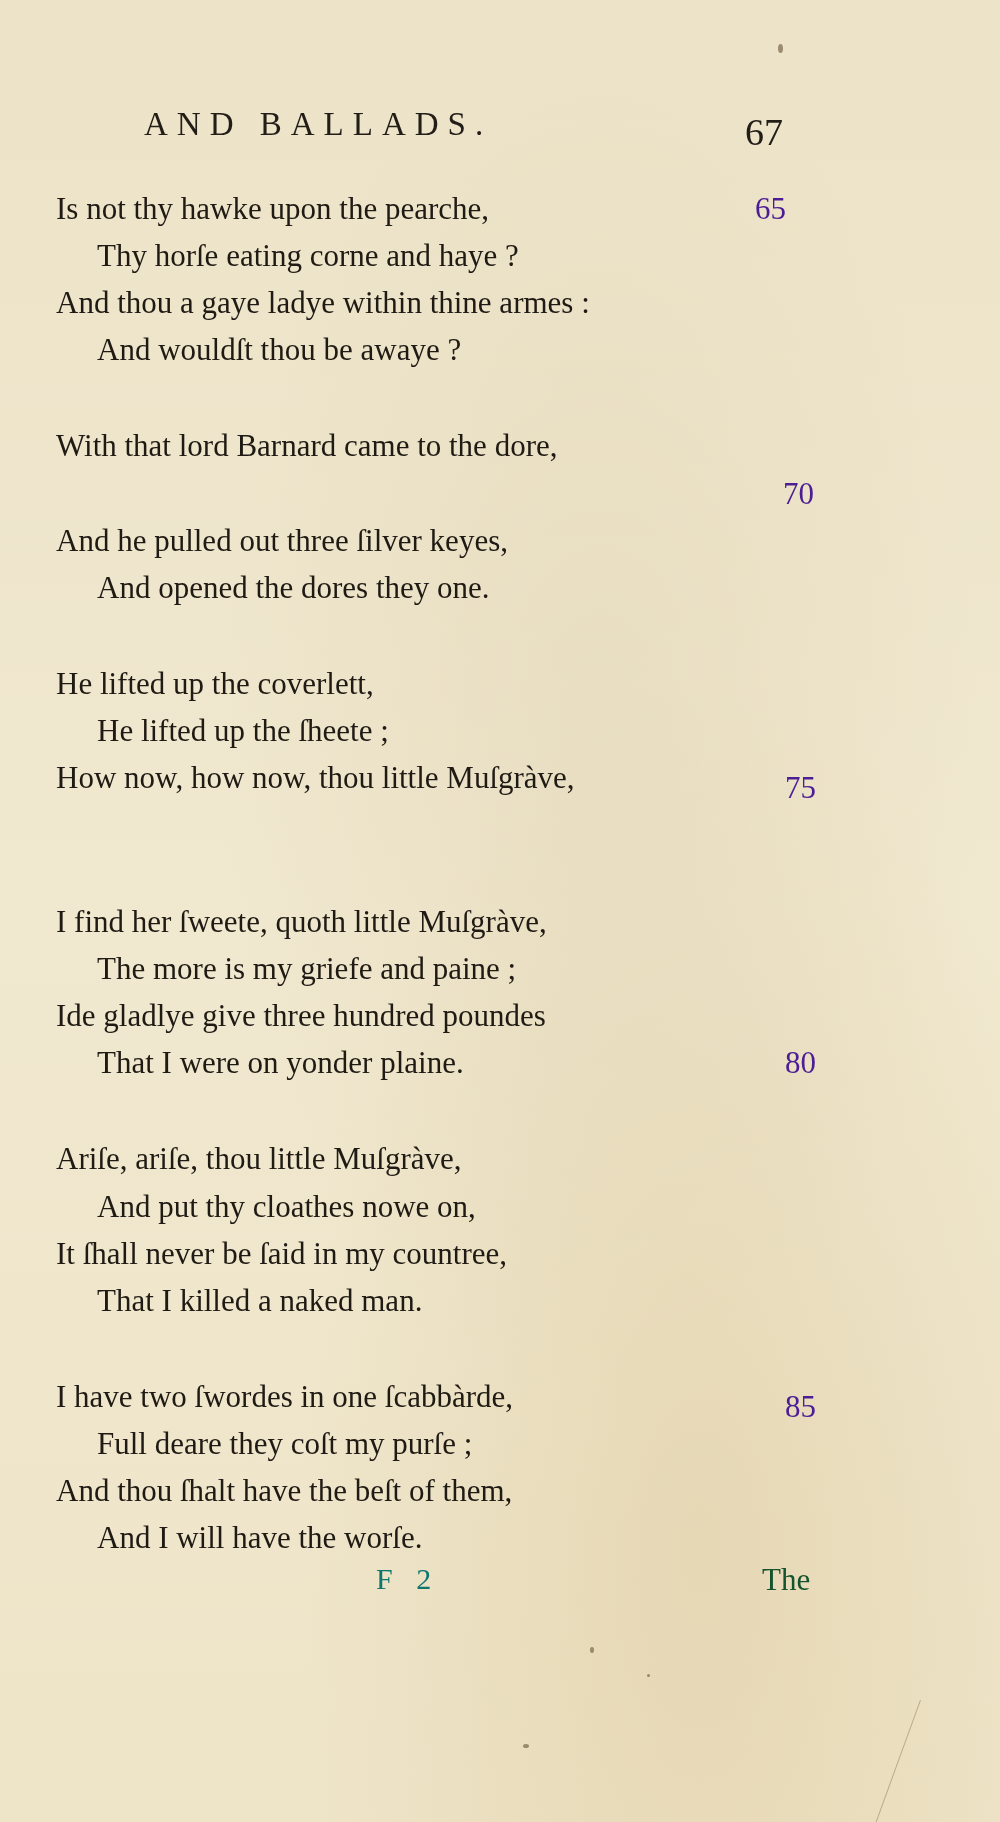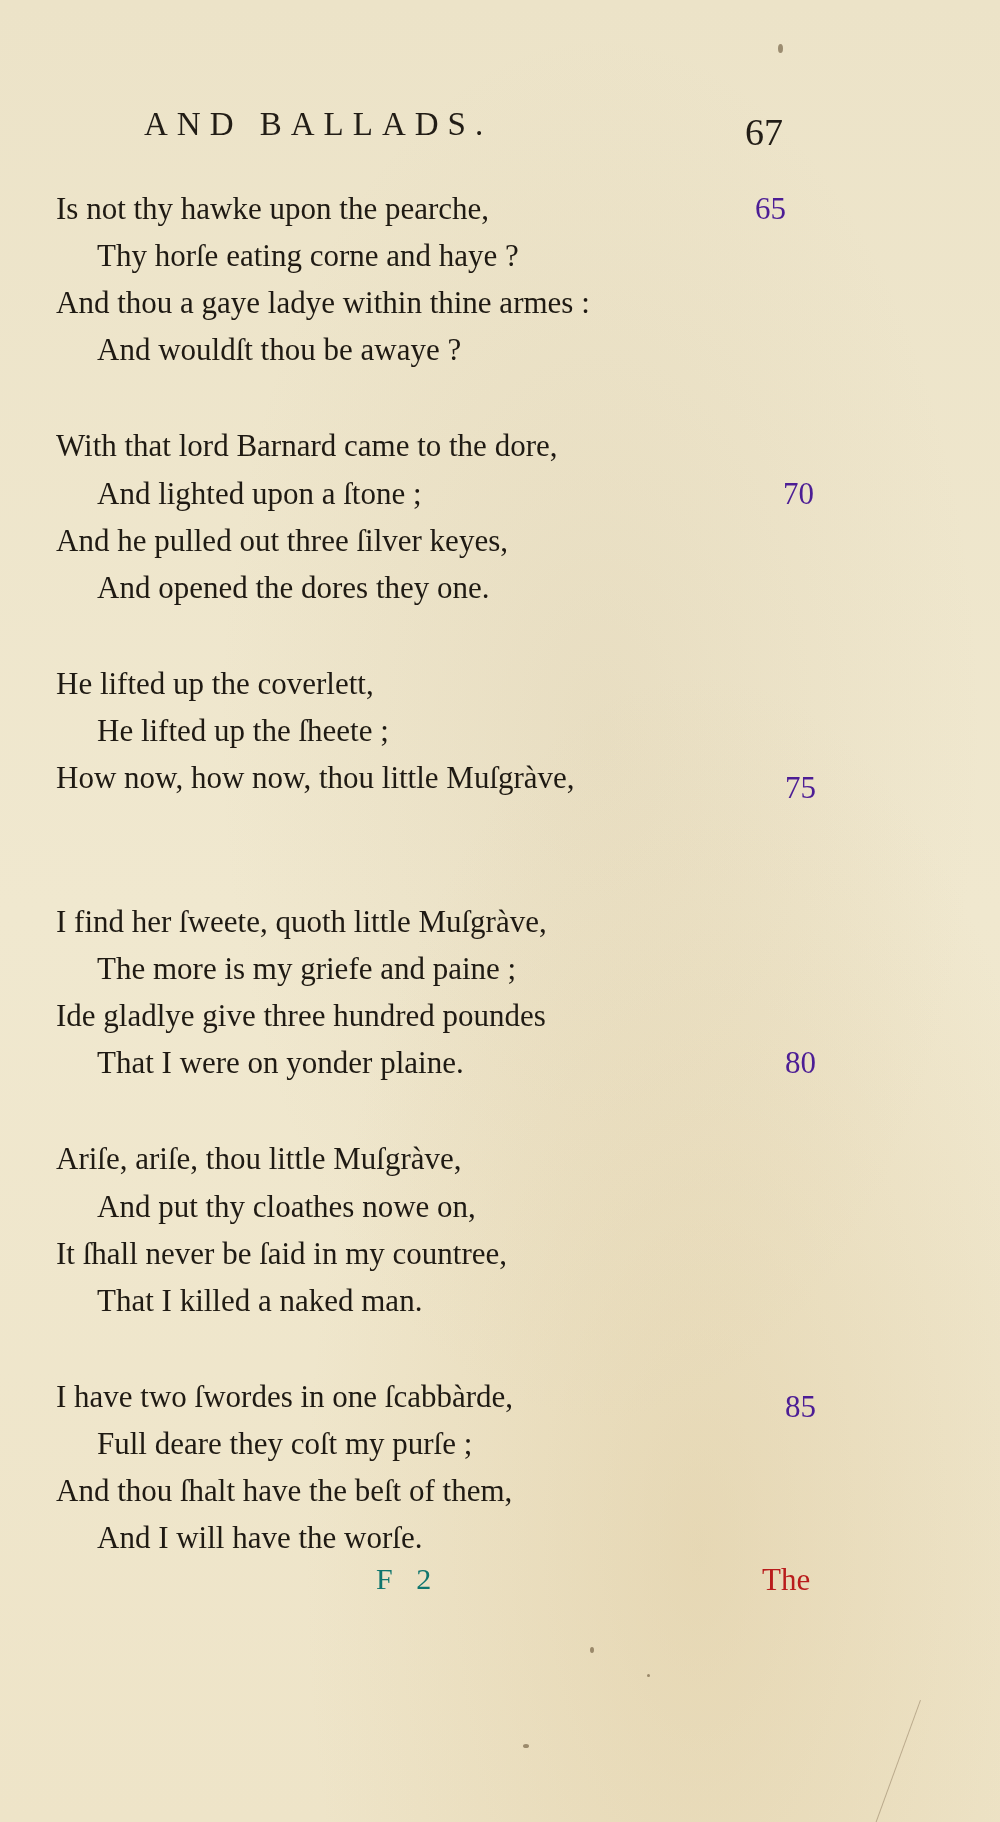--- a/index.html
+++ b/index.html
@@ -60,21 +60,21 @@
       top: 1562px;
       font-size: 30px;
       color: #0f766e;
       letter-spacing: 8px;
     }
     .catchword {
       position: absolute;
       left: 762px;
       top: 1562px;
       font-size: 31px;
-      color: #b91c1c;
+      color: #14532d;
     }
     .crease {
       position: absolute;
       left: 920px;
       top: 1700px;
       width: 1px;
       height: 140px;
       background: rgba(140,120,90,0.5);
       transform: rotate(20deg);
       transform-origin: top left;
@@ -93,21 +93,20 @@
   <div class="running-head">AND BALLADS.</div>
   <div class="folio">67</div>
 
   <div class="line flush" style="top:193px">Is not thy hawke upon the pearche,</div>
   <div class="line-no" style="left:755px;top:193px">65</div>
   <div class="line indent" style="top:240px">Thy horſe eating corne and haye ?</div>
   <div class="line flush" style="top:287px">And thou a gaye ladye within thine armes :</div>
   <div class="line indent" style="top:334px">And wouldſt thou be awaye ?</div>
 
   <div class="line flush" style="top:430px">With that lord Barnard came to the dore,</div>
-  <div class="line indent" style="top:478px">And lighted upon a ſtone ;</div>
   <div class="line-no" style="left:783px;top:478px">70</div>
   <div class="line flush" style="top:525px">And he pulled out three ſilver keyes,</div>
   <div class="line indent" style="top:572px">And opened the dores they one.</div>
 
   <div class="line flush" style="top:668px">He lifted up the coverlett,</div>
   <div class="line indent" style="top:715px">He lifted up the ſheete ;</div>
   <div class="line flush" style="top:762px">How now, how now, thou little Muſgràve,</div>
   <div class="line-no" style="left:785px;top:772px">75</div>
 
   <div class="line flush" style="top:906px">I find her ſweete, quoth little Muſgràve,</div>

